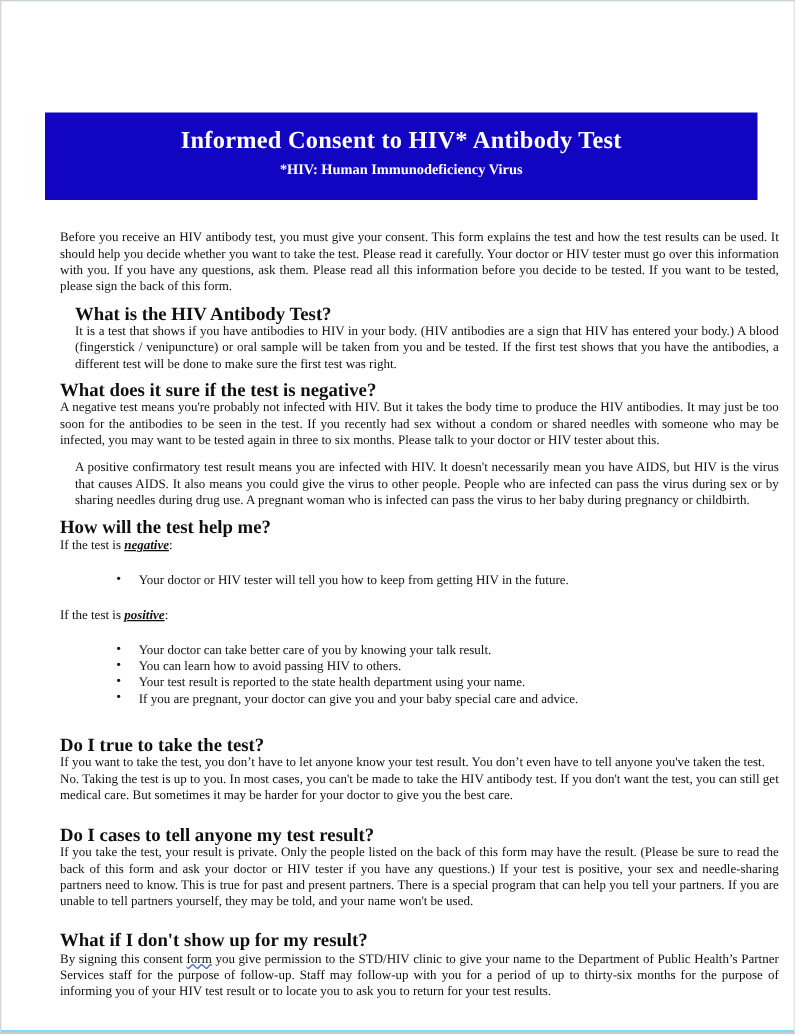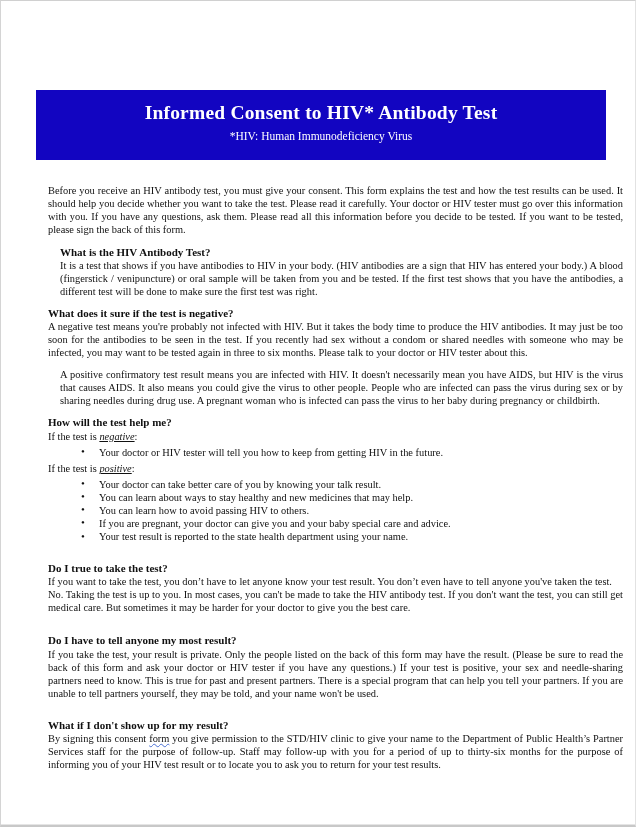--- a/index.html
+++ b/index.html
@@ -8,21 +8,21 @@
     width: 636px;
     height: 827px;
     background: #ffffff;
     font-family: "Liberation Serif", serif;
     overflow: hidden;
   }
   #page {
     position: relative;
     width: 636px;
     height: 827px;
-    background: #e5e5e5;
+    background: #7dd3fc;
     border-left: 1px solid #d4d4d4;
     border-top: 1px solid #d0d0d0;
     border-right: 1px solid #e2e2e2;
     border-bottom: 2px solid #c8c8c8;
   }
   #sheet {
     position: absolute;
     left: 0; top: 0;
     width: 634px;
     height: 823px;
@@ -46,20 +46,21 @@
     font-weight: bold;
     letter-spacing: .2px;
     line-height: 26px;
     white-space: nowrap;
   }
   .banner-sub {
     font-size: 11.5px;
     line-height: 16px;
     margin-top: 2px;
     white-space: nowrap;
+    font-weight: bold;
   }
 
   
   .content {
     position: absolute;
     left: 47px;
     top: 183px;
     width: 575px;
     font-size: 10.4px;
     line-height: 13.0px;
@@ -68,46 +69,46 @@
   }
   .para {
     margin: 0 0 10px 0;
     text-align: justify;
     text-justify: inter-word;
   }
   .para.tight { margin-bottom: 0; }
   .heading {
     margin: 0;
     font-weight: bold;
-    font-size: 11px;
+    font-size: 15px;
     line-height: 13.2px;
   }
   .block { margin-bottom: 9px; }
   .block.indent { padding-left: 12px; }
   .lead { margin: 0; }
   ul.bullets {
-    margin: 3px;
+    margin: 15px;
     padding: 0 0 0 0;
     list-style: none;
   }
   ul.bullets li {
     position: relative;
     padding-left: 48px;
     line-height: 13.1px;
     margin: 0;
   }
   ul.bullets li:before {
     content: "\2022";
     position: absolute;
     left: 30px;
     top: -0.5px;
     font-size: 11px;
   }
   .biu {
-    font-weight: normal;
+    font-weight: bold;
     font-style: italic;
     text-decoration: underline;
   }
   .spell {
     text-decoration: underline;
     text-decoration-style: wavy;
     text-decoration-color: #4a6fd4;
     text-decoration-thickness: 1px;
     text-underline-offset: 1px;
   }
@@ -144,39 +145,38 @@
 
       <div class="block">
         <p class="heading">How will the test help me?</p>
         <p class="lead"><span>If the test is </span><span class="biu">negative</span><span>:</span></p>
         <ul class="bullets">
           <li>Your doctor or HIV tester will tell you how to keep from getting HIV in the future.</li>
         </ul>
         <p class="lead"><span>If the test is </span><span class="biu">positive</span><span>:</span></p>
         <ul class="bullets">
           <li>Your doctor can take better care of you by knowing your talk result.</li>
-          <li>You can learn about ways to stay healthy and new medicines that may help.</li>
           <li>You can learn how to avoid passing HIV to others.</li>
+          <li>Your test result is reported to the state health department using your name.</li>
           <li>If you are pregnant, your doctor can give you and your baby special care and advice.</li>
-          <li>Your test result is reported to the state health department using your name.</li>
         </ul>
       </div>
 
       <div class="gap"></div>
 
       <div class="block">
         <p class="heading">Do I true to take the test?</p>
         <p class="para tight">If you want to take the test, you don’t have to let anyone know your test result. You don’t even have to tell anyone you've taken the test.</p>
         <p class="para">No. Taking the test is up to you. In most cases, you can't be made to take the HIV antibody test. If you don't want the test, you can still get medical care. But sometimes it may be harder for your doctor to give you the best care.</p>
       </div>
 
       <div class="gap"></div>
 
       <div class="block">
-        <p class="heading">Do I have to tell anyone my most result?</p>
+        <p class="heading">Do I cases to tell anyone my test result?</p>
         <p class="para tight">If you take the test, your result is private. Only the people listed on the back of this form may have the result. (Please be sure to read the back of this form and ask your doctor or HIV tester if you have any questions.) If your test is positive, your sex and needle-sharing partners need to know. This is true for past and present partners. There is a special program that can help you tell your partners. If you are unable to tell partners yourself, they may be told, and your name won't be used.</p>
       </div>
 
       <div class="gap"></div>
 
       <div class="block">
         <p class="heading">What if I don't show up for my result?</p>
         <p class="para tight"><span>By signing this consent </span><span class="spell">form</span><span> you give permission to the STD/HIV clinic to give your name to the Department of Public Health’s Partner Services staff for the purpose of follow-up. Staff may follow-up with you for a period of up to thirty-six months for the purpose of informing you of your HIV test result or to locate you to ask you to return for your test results.</span></p>
       </div>
 

